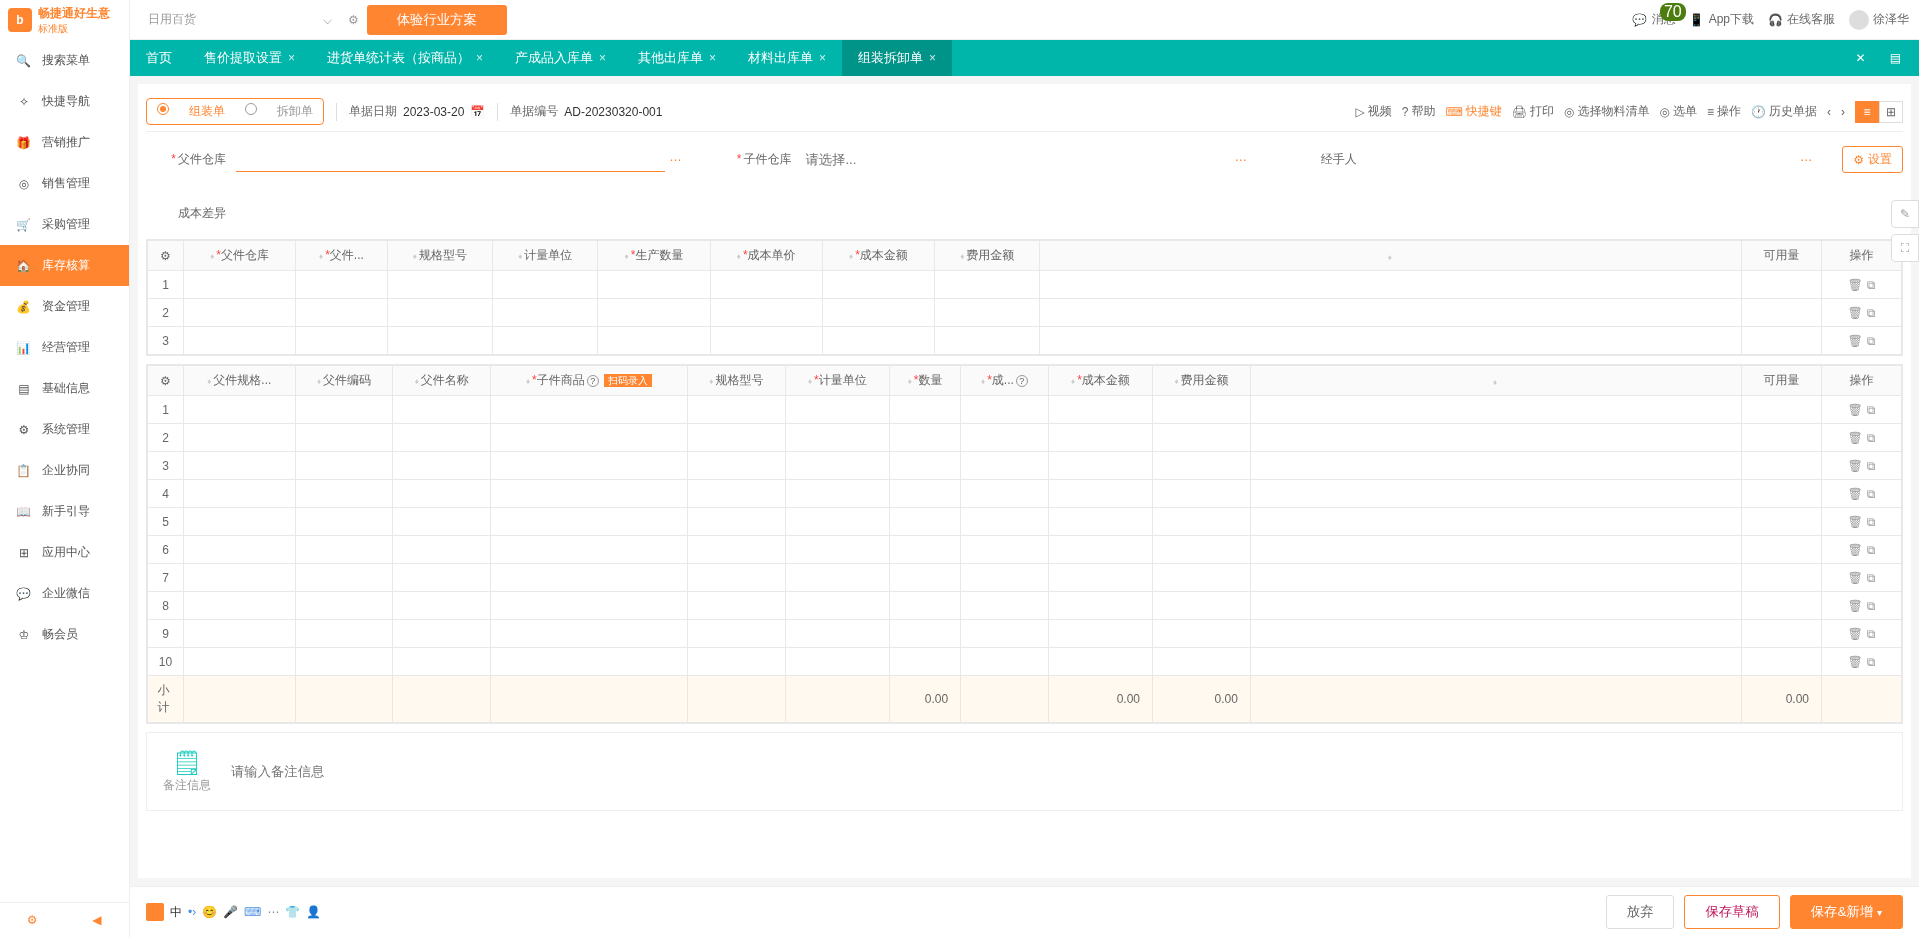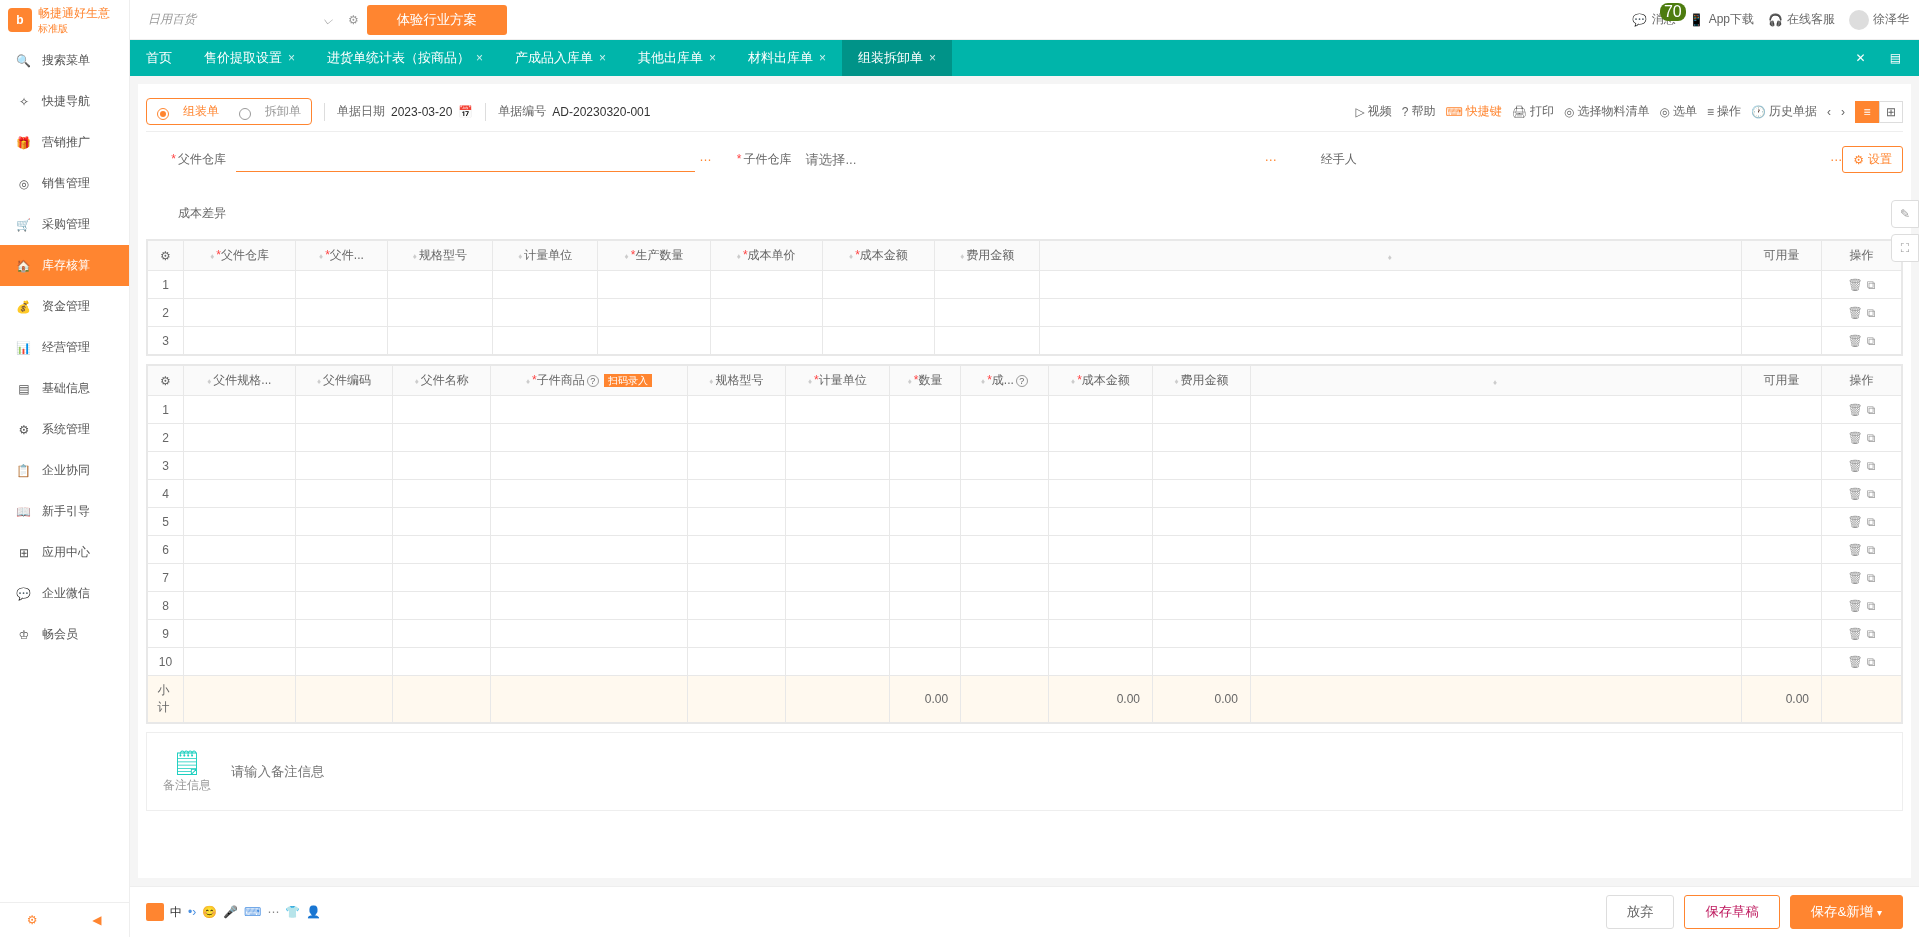--- a/index.html
+++ b/index.html
@@ -3,35 +3,35 @@
   <meta charset="utf-8">
   <style>
     * { margin: 0; padding: 0; box-sizing: border-box; }
     body { font-family: "Microsoft YaHei", Arial, sans-serif; font-size: 12px; background: #f5f5f5; color: #333; overflow: hidden; }
     .app { display: flex; height: 100vh; }
     
     
     .sidebar { width: 130px; background: #fff; display: flex; flex-direction: column; border-right: 1px solid #eee; }
     .logo { display: flex; align-items: center; padding: 8px; height: 40px; }
     .logo-icon { width: 24px; height: 24px; background: #ff8530; border-radius: 4px; margin-right: 6px; display: flex; align-items: center; justify-content: center; color: #fff; font-weight: bold; }
-    .logo-text { font-size: 12px; color: #ff8530; font-weight: normal; }
+    .logo-text { font-size: 12px; color: #ff8530; font-weight: bold; }
     .logo-sub { font-size: 10px; color: #ff8530; }
     .nav { flex: 1; }
     .nav-item { display: flex; align-items: center; padding: 12px 16px; cursor: pointer; color: #555; }
     .nav-item.active { background: #ff8530; color: #fff; }
     .nav-icon { width: 16px; height: 16px; margin-right: 10px; display: inline-flex; align-items: center; justify-content: center; }
     .sidebar-bottom { display: flex; border-top: 1px solid #eee; }
     .sidebar-bottom-btn { flex: 1; padding: 10px; text-align: center; color: #ff8530; cursor: pointer; }
     
     
     .main { flex: 1; display: flex; flex-direction: column; overflow: hidden; }
     
     
     .header-top { display: flex; align-items: center; height: 40px; background: #fff; padding: 0 10px; border-bottom: 1px solid #eee; }
-    .category-select { width: 200px; color: #999; padding: 4px 8px; border: none; display: flex; align-items: center; justify-content: space-between; cursor: pointer; font-style: italic; }
+    .category-select { width: 200px; color: #999; padding: 4px 8px; border: none; display: flex; align-items: center; justify-content: space-between; cursor: pointer; }
     .gear-btn { margin: 0 8px; color: #999; cursor: pointer; }
     .try-btn { background: #ff8530; color: #fff; border: none; padding: 6px 30px; border-radius: 3px; cursor: pointer; }
     .header-right { margin-left: auto; display: flex; align-items: center; gap: 14px; color: #666; }
     .header-right-item { display: flex; align-items: center; gap: 4px; cursor: pointer; position: relative; }
     .badge { position: absolute; top: -8px; right: -10px; background: #4d7c0f; color: #fff; border-radius: 8px; padding: 0 4px; font-size: 16px; }
     .avatar { width: 20px; height: 20px; background: #ddd; border-radius: 50%; }
     
     
     .tabs { display: flex; align-items: center; background: #00b5aa; color: #fff; height: 36px; }
     .tab { padding: 0 16px; height: 100%; display: flex; align-items: center; gap: 6px; cursor: pointer; font-size: 13px; }
@@ -39,37 +39,37 @@
     .tab-close { font-size: 12px; opacity: 0.8; cursor: pointer; }
     .tabs-right { margin-left: auto; display: flex; align-items: center; gap: 8px; padding-right: 10px; }
     .tabs-right-btn { padding: 4px 8px; cursor: pointer; }
     
     
     .content { flex: 1; overflow: auto; padding: 8px; background: #fff; margin: 8px; }
     
     
     .toolbar { display: flex; align-items: center; padding: 6px 0; border-bottom: 1px solid #eee; gap: 8px; flex-wrap: wrap; }
     .radio-group { display: flex; border: 1px solid #ff8530; border-radius: 4px; overflow: hidden; }
-    .radio-opt { padding: 4px 10px; cursor: pointer; display: flex; align-items: flex-end; gap: 14px; color: #999; }
+    .radio-opt { padding: 4px 10px; cursor: pointer; display: flex; align-items: flex-start; gap: 20px; color: #999; }
     .radio-opt.active { color: #ff8530; }
     .radio-circle { width: 12px; height: 12px; border: 1px solid currentColor; border-radius: 50%; display: inline-flex; align-items: center; justify-content: center; }
     .radio-circle.checked::after { content: ''; width: 6px; height: 6px; background: currentColor; border-radius: 50%; }
     .doc-info { display: flex; align-items: center; gap: 6px; color: #666; }
     .date-val { color: #333; }
     .cal-icon { color: #ff8530; }
     .divider-v { width: 1px; height: 18px; background: #ddd; margin: 0 4px; }
     .toolbar-right { margin-left: auto; display: flex; align-items: center; gap: 10px; color: #666; }
     .tb-btn { display: flex; align-items: center; gap: 3px; cursor: pointer; }
     .tb-btn.highlight { color: #ff8530; }
     .view-toggle { display: flex; }
     .vt-btn { width: 24px; height: 22px; border: 1px solid #ddd; display: flex; align-items: center; justify-content: center; cursor: pointer; }
     .vt-btn.active { background: #ff8530; border-color: #ff8530; color: #fff; }
     
     
-    .form-row { display: flex; padding: 14px 0; }
+    .form-row { display: flex; padding: 14px 0; gap: 30px; }
     .form-group { display: flex; align-items: center; flex: 1; }
     .form-label { width: 80px; text-align: right; color: #666; margin-right: 10px; }
     .form-label .req { color: #ff4444; margin-right: 2px; }
     .form-input { flex: 1; border: none; border-bottom: 1px solid #ff8530; padding: 4px; outline: none; }
     .form-input.plain { border-bottom: 1px solid transparent; color: #999; }
     .form-more { color: #ff8530; cursor: pointer; margin-left: 4px; }
     .settings-btn { border: 1px solid #ff8530; color: #ff8530; padding: 4px 10px; border-radius: 3px; cursor: pointer; display: flex; align-items: center; gap: 4px; }
     
     
     .table-wrap { border: 1px solid #e8e8e8; margin-bottom: 8px; }

